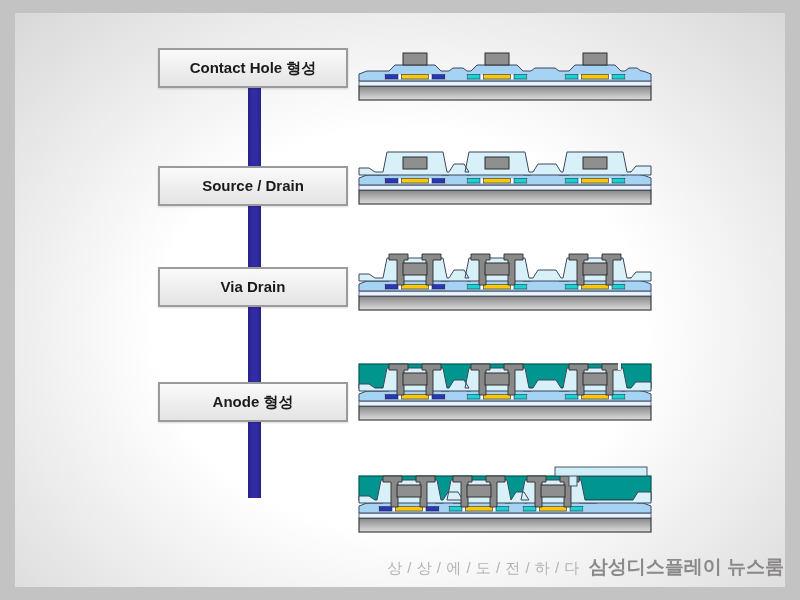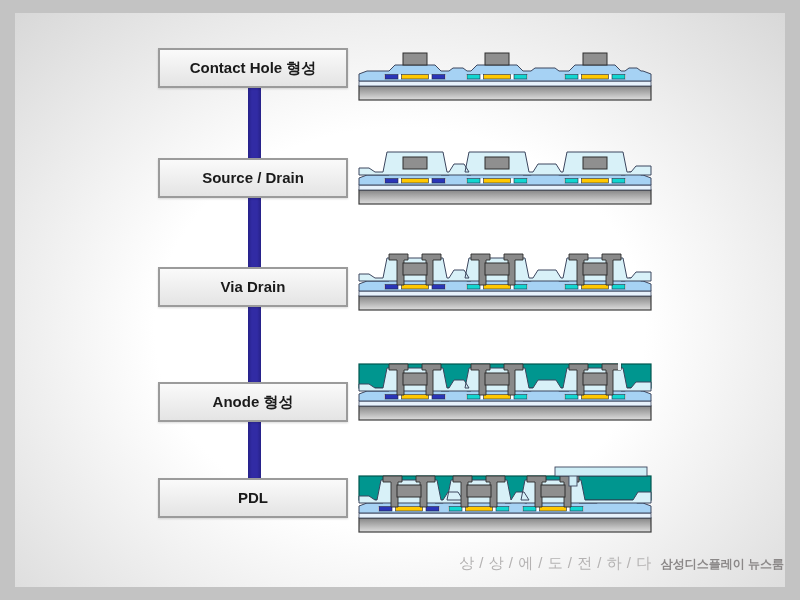--- a/index.html
+++ b/index.html
@@ -27,35 +27,34 @@
     z-index:2;
     box-shadow:0 1px 2px rgba(0,0,0,0.15);
   }
   .illus{position:absolute;left:357px;z-index:2;}
   .illus svg{display:block;}
   .footer{
     position:absolute;right:16px;top:554px;z-index:3;
     display:flex;align-items:baseline;gap:9px;white-space:nowrap;margin-left:17px;
   }
   .footer .slogan{font-size:15px;letter-spacing:0.5px;color:var(--c-footer-slogan,#b4b2b2);}
-  .footer .brand{font-size:12px;font-weight:bold;color:var(--c-footer-brand,#8b8888);}
+  .footer .brand{font-size:19px;font-weight:bold;color:var(--c-footer-brand,#8b8888);}
 </style>
 </head>
 <body>
 
 <div class="canvas">
   <div class="panel"></div>
 
   <div class="connector"></div>
 
   <div class="step-box" style="top:48px">Contact Hole 형성</div>
-  <div class="step-box" style="top:158px">Source / Drain</div>
+  <div class="step-box" style="top:166px">Source / Drain</div>
   <div class="step-box" style="top:267px">Via Drain</div>
   <div class="step-box" style="top:382px">Anode 형성</div>
-  <div class="step-box" style="top:478px">PDL</div>
 
   <div class="illus" style="top:52px">
       <svg viewBox="0 0 296 50" width="296" height="50">
         <defs>
           <linearGradient id="gsub0" x1="0" y1="0" x2="0" y2="1">
             <stop offset="0%" stop-color="#868686"></stop>
             <stop offset="100%" stop-color="#dedede"></stop>
           </linearGradient>
         </defs>
         <rect x="2" y="34" width="292" height="14" fill="url(#gsub0)" stroke="#3c3c3c" stroke-width="1.2"></rect>

